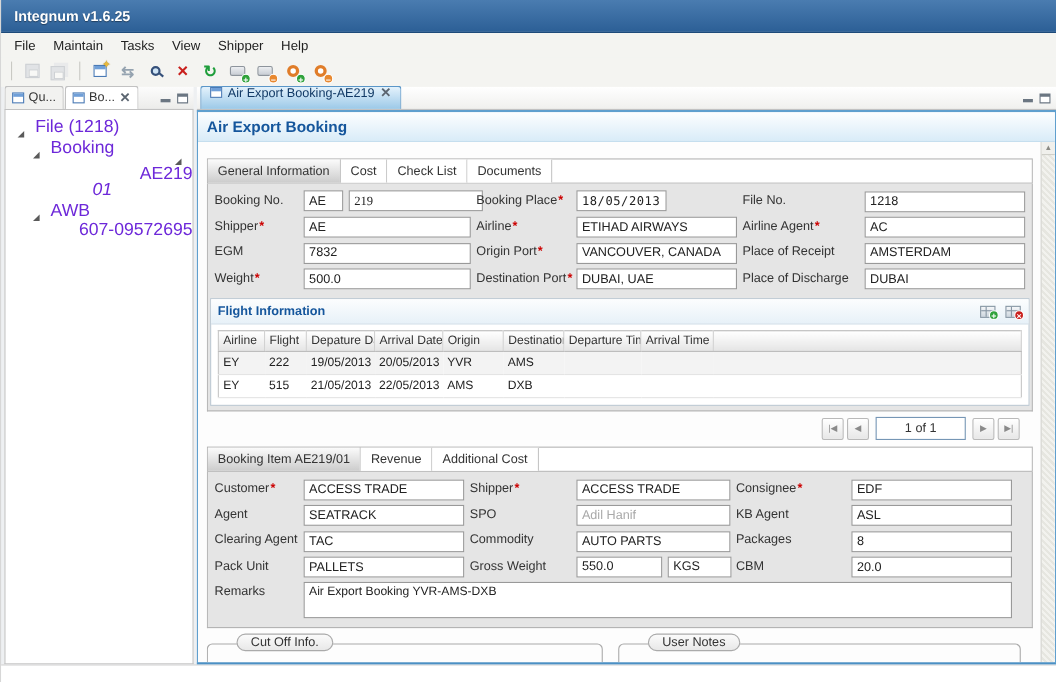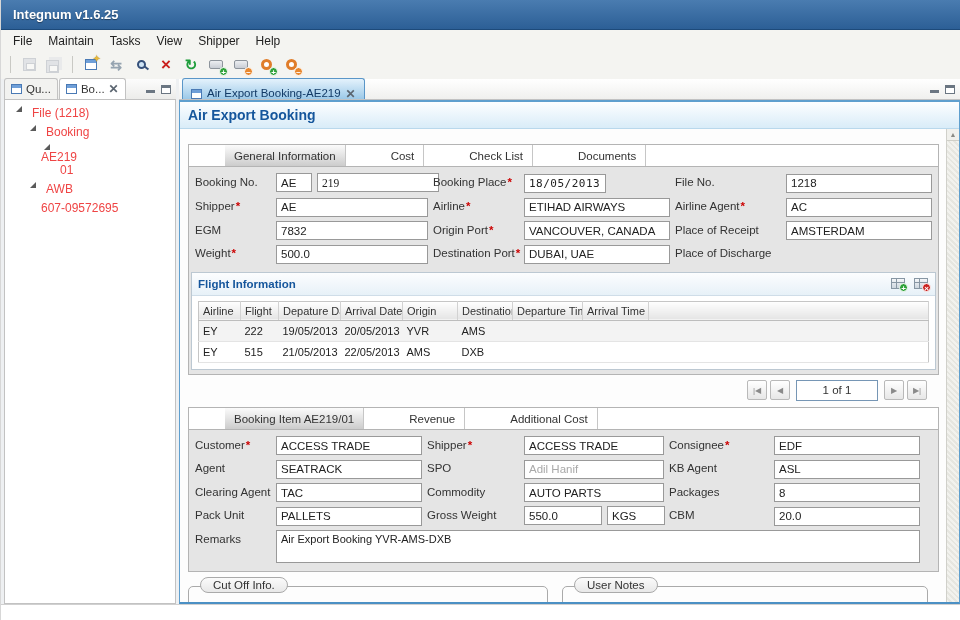--- a/index.html
+++ b/index.html
@@ -47,46 +47,46 @@
   .view-tab { display:flex; align-items:center; gap:4px; height:21px; padding:0 6px; font-size:11.5px; color:#333;
     border:1px solid #c2c2c2; border-bottom:none; border-radius:3px 3px 0 0; background:#f2f2f0; margin-right:1px; cursor:default;}
   .view-tab.active { background:#fff; }
   .tabicon { width:11px; height:10px; border:1px solid #4a7ab5; background:#fff; position:relative; flex:0 0 auto;}
   .tabicon::before { content:""; position:absolute; left:0; top:0; right:0; height:3px; background:#6f9fd8; }
   .closex { color:#5b6570; font-weight:bold; font-size:12px; line-height:10px; cursor:pointer; }
   .mmbtns { margin-left:auto; display:flex; gap:6px; padding:0 5px 5px 0; }
   .mm-min { width:9px; height:3px; background:#6b7682; margin-top:5px; cursor:pointer;}
   .mm-max { width:10px; height:9px; border:1px solid #6b7682; border-top:3px solid #6b7682; background:#fff; cursor:pointer;}
   .tree { flex:1; background:#fff; border:1px solid #c2c2c2; border-top:none; overflow:hidden; padding-top:6px; }
-  .tree-item { display:flex; align-items:flex-start; height:19px; font-size:12px; color:#ef4444; cursor:default; }
+  .tree-item { display:flex; align-items:flex-end; height:19px; font-size:16px; color:#6d28d9; cursor:default; }
   .twisty { width:12px; margin-right:7px; display:flex; justify-content:center; flex:0 0 auto;}
   .twisty.open::before { content:""; width:0; height:0; border-bottom:6px solid #5a5a5a; border-left:6px solid transparent; }
-  .lvl0 { padding-left:8px; } .lvl1 { padding-left:22px; } .lvl2 { padding-left:36px;flex-direction:column; } .lvl3 { padding-left:36px; }
+  .lvl0 { padding-left:8px; } .lvl1 { padding-left:22px; } .lvl2 { padding-left:36px;flex-direction:column; } .lvl3 { padding-left:60px;font-style:italic; }
 
   
   .editor { flex:1 1 auto; display:flex; flex-direction:column; min-width:0; min-height:0;}
   .editor-tabrow { height:21px; display:flex; align-items:flex-end; background:linear-gradient(#ffffff,#f0f0ee); border-bottom:1px solid #c2c2c2; }
-  .editor-tab { display:flex; align-items:flex-end; gap:5px; height:21px; padding:0 8px; font-size:11.5px; color:#123a66;
+  .editor-tab { display:flex; align-items:flex-start; gap:5px; height:21px; padding:0 8px; font-size:11.5px; color:#123a66;
     border:1px solid #5a96c8; border-bottom:none; border-radius:3px 3px 0 0;
     background:linear-gradient(#e4f2fc,#9cc9e8); margin-left:3px; cursor:default; }
   .editor-content { flex:1; border:1px solid #5f9fce; border-top:2px solid #5f9fce; border-bottom:2px solid #4b90c4;
     background:#fff; position:relative; overflow:hidden; display:flex; flex-direction:column;}
   .page-header { height:27px; flex:0 0 auto; background:linear-gradient(#fdfeff,#d9ecf8); border-bottom:1px solid #b9d8ec;
     font-size:14px; font-weight:bold; color:#15569c; line-height:26px; padding-left:8px; }
   .scrollwrap { flex:1; position:relative; overflow:hidden; background:#fdfdfd;}
   .vscroll { position:absolute; right:0; top:0; bottom:0; width:13px; border-left:1px solid #d0d0ca;
     background:repeating-linear-gradient(45deg,#f2f2ee 0 2px,#e6e6e0 2px 4px); }
   .vscroll .arrow { display:block; width:12px; height:12px; background:#f0f0ec; border-bottom:1px solid #cfcfc8;
     color:#8a8a84; font-size:7px; text-align:center; line-height:12px; }
   .content-inner { position:absolute; left:8px; right:20px; top:0; bottom:0; overflow:hidden; }
 
   
   .tabbar { display:flex; border:1px solid #b4b4b4; background:#fff; height:23px; margin-top:15px; }
   .tabbar.second { margin-top:6px; }
-  .ftab { padding:0 9px; line-height:22px; font-size:11.5px; color:#333; border-right:1px solid #c6c6c6; cursor:default; background:#fff;margin-left:36px;}
+  .ftab { padding:0 9px; line-height:22px; font-size:11.5px; color:#333; border-right:1px solid #c6c6c6; cursor:default; background:#fff;}
   .ftab.active { background:linear-gradient(#fbfbfb,#cccccc); }
 
   .groupbox { border:1px solid #b4b4b4; border-top:none; background:#e5e5e5; }
 
   .gen-grid { display:grid; grid-template-columns:76px 152px 86px 146px 106px 146px; column-gap:5px; row-gap:4px; padding:6px 6px 5px 6px; }
   .bi-grid  { display:grid; grid-template-columns:76px 146px 92px 140px 100px 146px; column-gap:5px; row-gap:4px; padding:6px 6px 8px 6px; }
   .flabel { font-size:11.5px; color:#333; padding-top:3px; white-space:nowrap; }
   .req { color:#cc0000; font-weight:bold; margin-left:1px; }
   .finput { height:19px; width:100%; border:1px solid #999; background:#fff; font-family:"Liberation Sans",sans-serif;
     font-size:11.5px; color:#222; padding:0 4px; }
@@ -118,21 +118,21 @@
   .pgbtn { width:20px; height:20px; border:1px solid #b9b9b9; background:linear-gradient(#ffffff,#e7e7e7);
     color:#8a8a8a; font-size:8px; display:flex; align-items:center; justify-content:center; border-radius:2px; cursor:pointer;}
   .pgbox { width:82px; height:21px; border:1px solid #7696b5; background:#fff; font-size:11.5px; color:#333;
     display:flex; align-items:center; justify-content:center; margin:0 3px; }
 
   
   .bottom-row { display:flex; gap:14px; margin-top:14px; }
   .roundbox { border:1px solid #aaa; border-radius:5px; position:relative; height:72px; background:#fdfdfd;}
   .roundbox.cutoff { width:360px; }
   .roundbox.notes { width:366px; }
-  .pill { position:absolute; top:-10px; left:11px; border:1px solid #aaa; border-radius:10px; padding:1px 12px;
+  .pill { position:absolute; top:-10px; left:26px; border:1px solid #aaa; border-radius:10px; padding:1px 12px;
     background:linear-gradient(#fbfbfb,#e8e8e8); font-size:11.5px; color:#333; }
 
   
   .statusbar { height:16px; background:#fff; border-top:1px solid #d0d0d0; flex:0 0 auto; }
 </style>
 </head>
 <body>
 
 <div class="app">
 
@@ -288,20 +288,21 @@
                 <span class="flabel"><span>Origin Port</span><span class="req">*</span></span>
                 <span class="cell"><input class="finput" value="VANCOUVER, CANADA" style=""></span>
                 <span class="flabel"><span>Place of Receipt</span></span>
                 <span class="cell"><input class="finput" value="AMSTERDAM" style=""></span>
 
                 <span class="flabel"><span>Weight</span><span class="req">*</span></span>
                 <span class="cell"><input class="finput" value="500.0" style=""></span>
                 <span class="flabel"><span>Destination Port</span><span class="req">*</span></span>
                 <span class="cell"><input class="finput" value="DUBAI, UAE" style=""></span>
                 <span class="flabel"><span>Place of Discharge</span></span>
+                <span class="cell"><input class="finput" value="DUBAI" style=""></span>
               </div>
 
               <div class="flight-box">
                 <div class="flight-head">
                   <span class="flight-title">Flight Information</span>
                   <span class="flight-actions">
                     <span class="tbi" style="width:16px;height:14px">
                         <span class="gridico"></span>
                         <span class="badge green">+</span>
                       </span>

